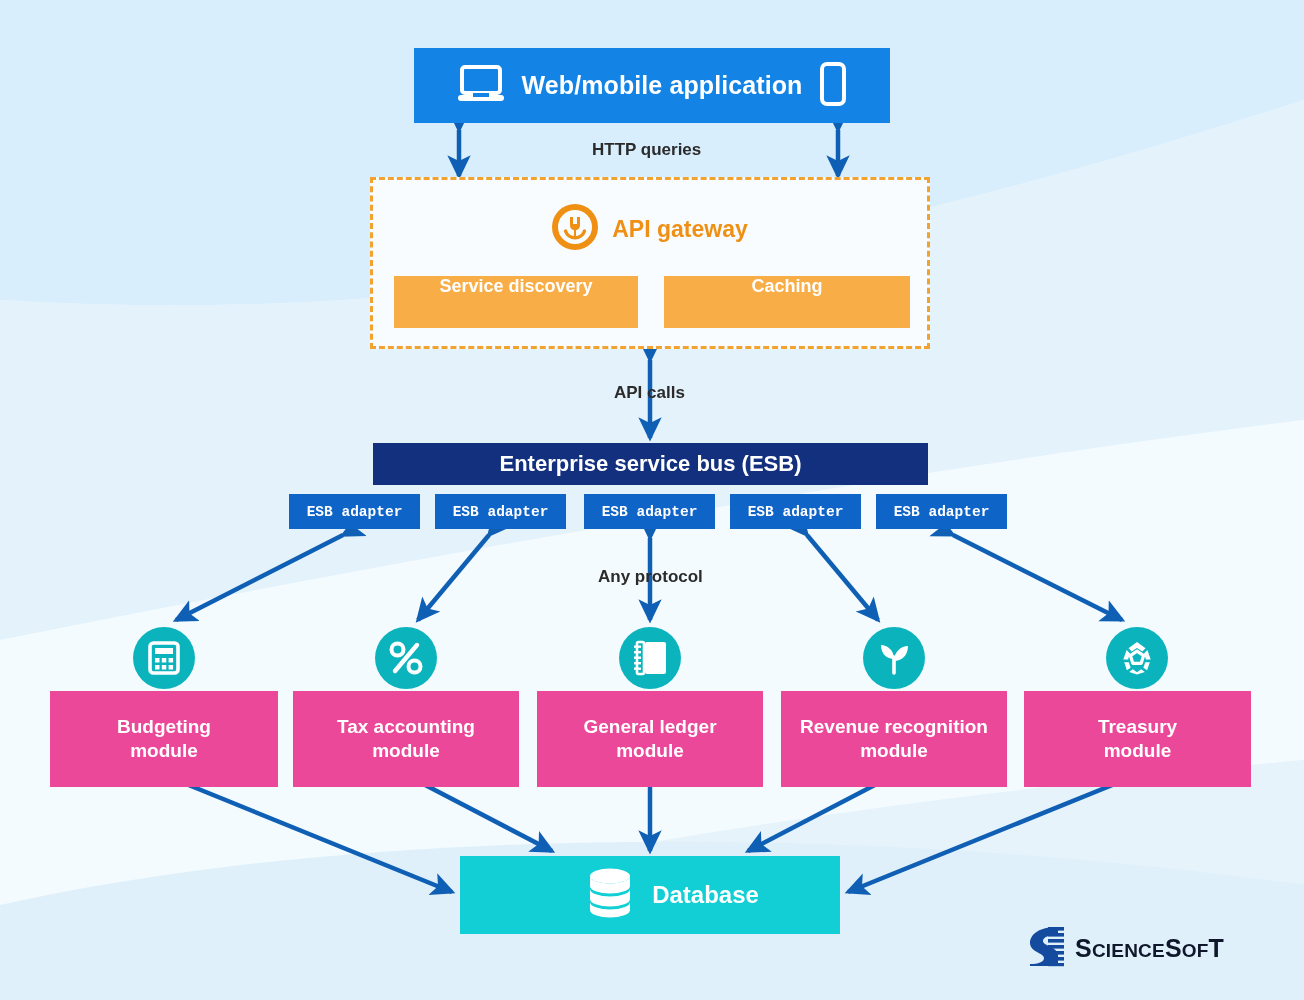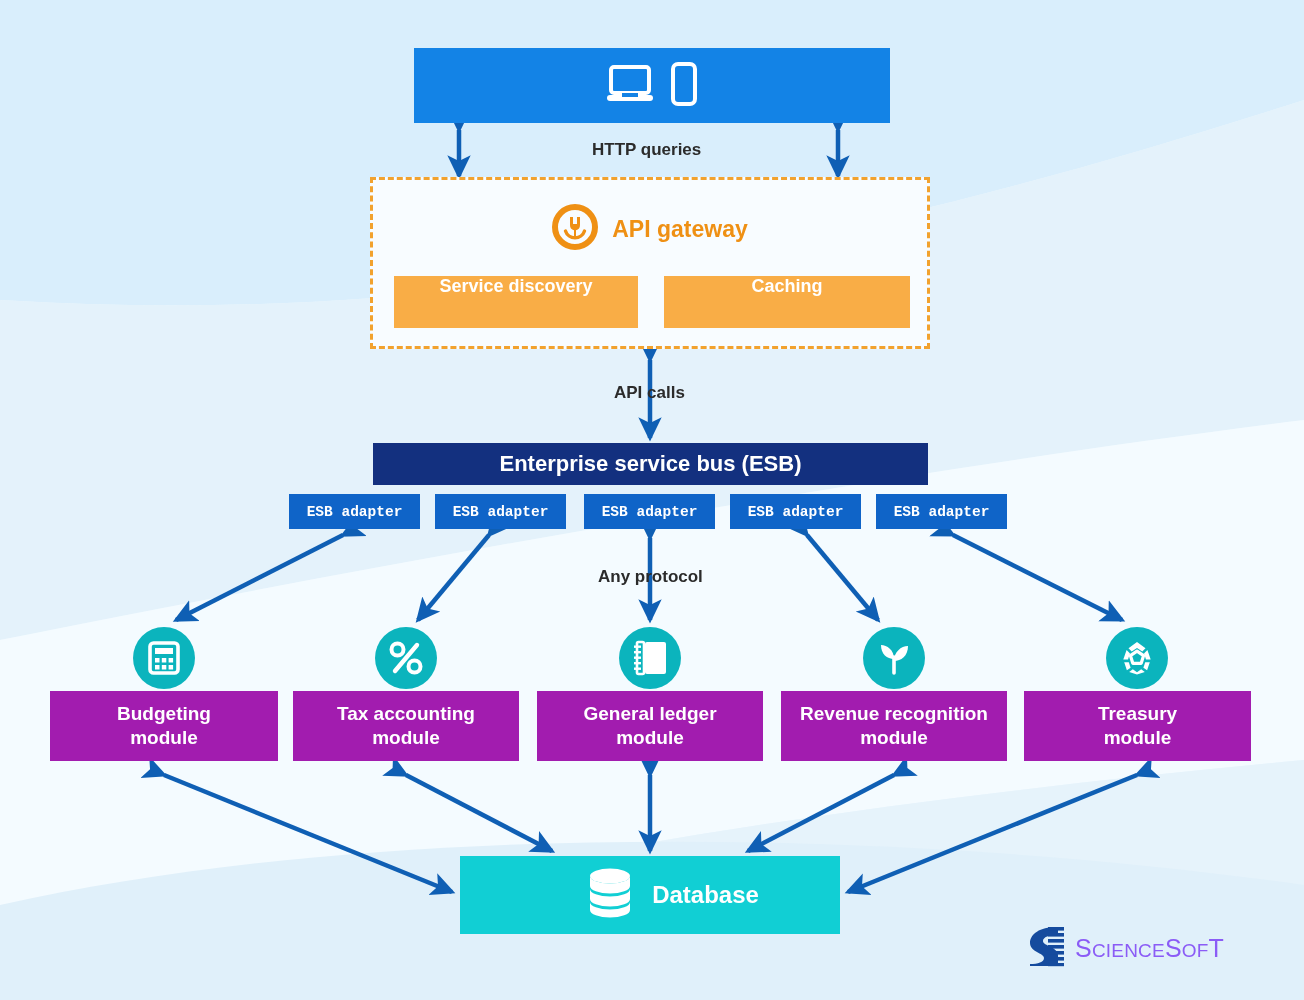--- a/index.html
+++ b/index.html
@@ -48,21 +48,21 @@
   }
   #esb .t{color:#fff;font-size:22px;font-weight:bold;}
   .adapter{
     position:absolute;top:494px;height:35px;background:#0f64c8;
     display:flex;align-items:center;justify-content:center;font-family:Liberation Mono, monospace;
   }
   .adapter span{color:#fff;font-size:14.5px;font-weight:bold;white-space:nowrap;}
 
   
   .mod{
-    position:absolute;top:691px;height:70px;background:#a21caf;
+    position:absolute;top:691px;height:96px;background:#ec4899;
     display:flex;align-items:center;justify-content:center;text-align:center;
   }
   .mod .t{color:#fff;font-size:19px;font-weight:bold;line-height:1.25;}
   .modicon{
     position:absolute;width:62px;height:62px;border-radius:50%;background:#0bb4bd;
     display:flex;align-items:center;justify-content:center;
   }
 
   
   #db{
@@ -72,21 +72,21 @@
   #db .t{color:#fff;font-size:24px;font-weight:bold;}
 
   
   .elabel{position:absolute;color:#2b2b2b;font-size:17px;white-space:nowrap;font-weight:bold;}
   #lbl-http{left:592px;top:140px;}
   #lbl-api{left:614px;top:383px;}
   #lbl-proto{left:598px;top:567px;}
 
   
   #logo{position:absolute;left:1026px;top:925px;display:flex;align-items:center;gap:9px;}
-  #logo .wm{font-size:25px;font-weight:normal;color:#8b5cf6;letter-spacing:.2px;}
+  #logo .wm{font-size:25px;font-weight:bold;color:#0f172a;letter-spacing:.2px;}
   #logo .wm .sm{font-size:19px;}
 </style>
 </head>
 <body>
 
 <div id="stage">
 
   <svg id="bg" viewBox="0 0 1304 1000" preserveAspectRatio="none">
     <rect x="0" y="0" width="1304" height="1000" fill="#eaf6fd"></rect>
     <path d="M0,0 L1304,0 L1304,100 C900,230 480,330 0,300 Z" fill="#d9eefc"></path>
@@ -124,20 +124,21 @@
   </svg>
 
   <div id="webapp" class="node">
     <span class="ic">
       <svg width="46" height="38" viewBox="0 0 46 38">
         <rect x="4" y="2" width="38" height="26" rx="3" fill="none" stroke="#fff" stroke-width="4"></rect>
         <rect x="0" y="30" width="46" height="6" rx="3" fill="#fff"></rect>
         <rect x="15" y="28" width="16" height="4" fill="#1383e6"></rect>
       </svg>
     </span>
+    <span class="t">Web/mobile application</span>
     <span class="ic">
       <svg width="26" height="44" viewBox="0 0 26 44">
         <rect x="2" y="2" width="22" height="40" rx="5" fill="none" stroke="#fff" stroke-width="4"></rect>
       </svg>
     </span>
   </div>
 
   <div id="apigw" class="node">
     <div class="hdr">
       <span>

